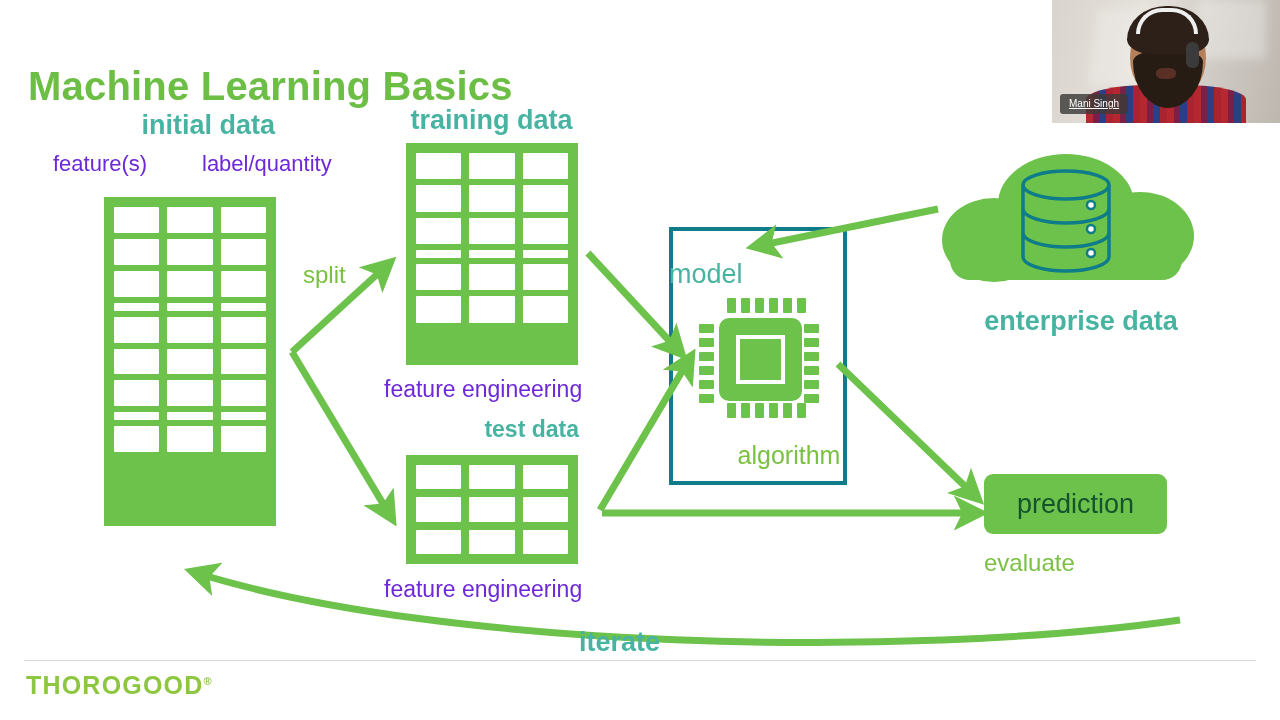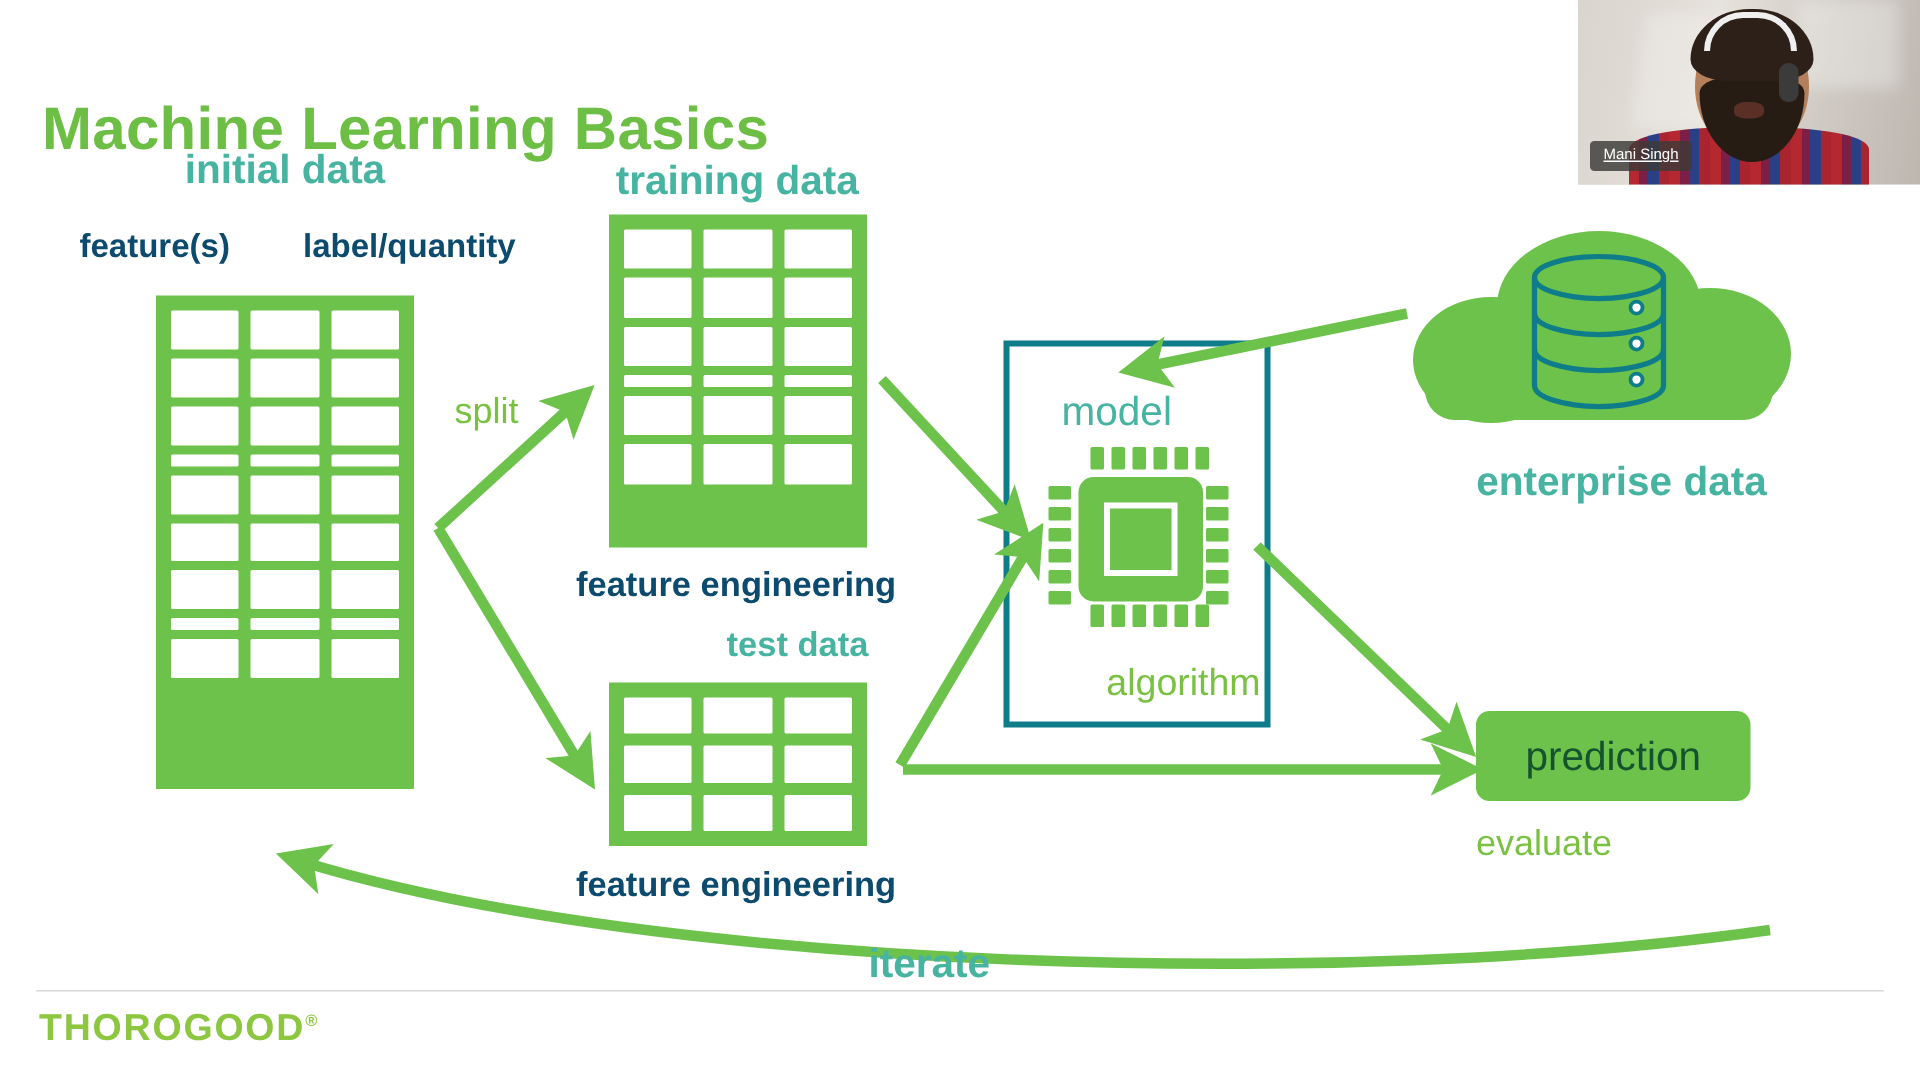--- a/index.html
+++ b/index.html
@@ -30,21 +30,21 @@
     margin-top: 32px;
   }
 
   
   .lbl {
     position: absolute;
     white-space: nowrap;
     line-height: 1;
   }
   .teal-bold  { color: #47b3a1; font-weight: bold; }
-  .teal-dark  { color: #0c4a6e; font-weight: bold; }
+  .teal-dark  { color: #6d28d9; }
   .green-txt  { color: #7ac143; }
 
   
   .datatable {
     position: absolute;
     background: #6cc24a;
     display: grid;
     box-sizing: border-box;
   }
   .datatable .cell {
@@ -61,21 +61,20 @@
     height: 258px;
     border: 4px solid #0f7c8a;
     background: transparent;
     box-sizing: border-box;
   }
   #model-label {
     position: absolute;
     left: 669px;
     top: 259px;
     width: 151px;
-    text-align: center;
     font-size: 27px;
     color: #47b3a1;
   }
   #algorithm-label {
     position: absolute;
     left: 669px;
     top: 441px;
     width: 178px;
     text-align: center;
     font-size: 25px;
@@ -261,21 +260,21 @@
     text-decoration: underline;
   }
 </style>
 </head>
 <body>
 
 <div id="slide">
 
   <div id="title">Machine Learning Basics</div>
 
-  <div class="lbl teal-bold" style="left:105px; top:100px; width:170px; text-align:center; font-size:27px;">initial data</div>
+  <div class="lbl teal-bold" style="left:105px; top:112px; width:170px; text-align:right; font-size:27px;">initial data</div>
   <div class="lbl teal-dark" style="left:53px; top:153px; font-size:22px;">feature(s)</div>
   <div class="lbl teal-dark" style="left:202px; top:153px; font-size:22px;">label/quantity</div>
 
   <div class="datatable" id="initial-table" style="left: 104px; top: 197px; width: 172px; height: 329px; padding: 10px; grid-template-columns: repeat(3, 1fr); grid-template-rows: repeat(3, 1fr) 8px repeat(3, 1fr) 8px repeat(3, 1fr); gap: 6px 8px;">
   <div class="cell"></div>
       <div class="cell"></div>
       <div class="cell"></div>
       <div class="cell"></div>
       <div class="cell"></div>
       <div class="cell"></div>

